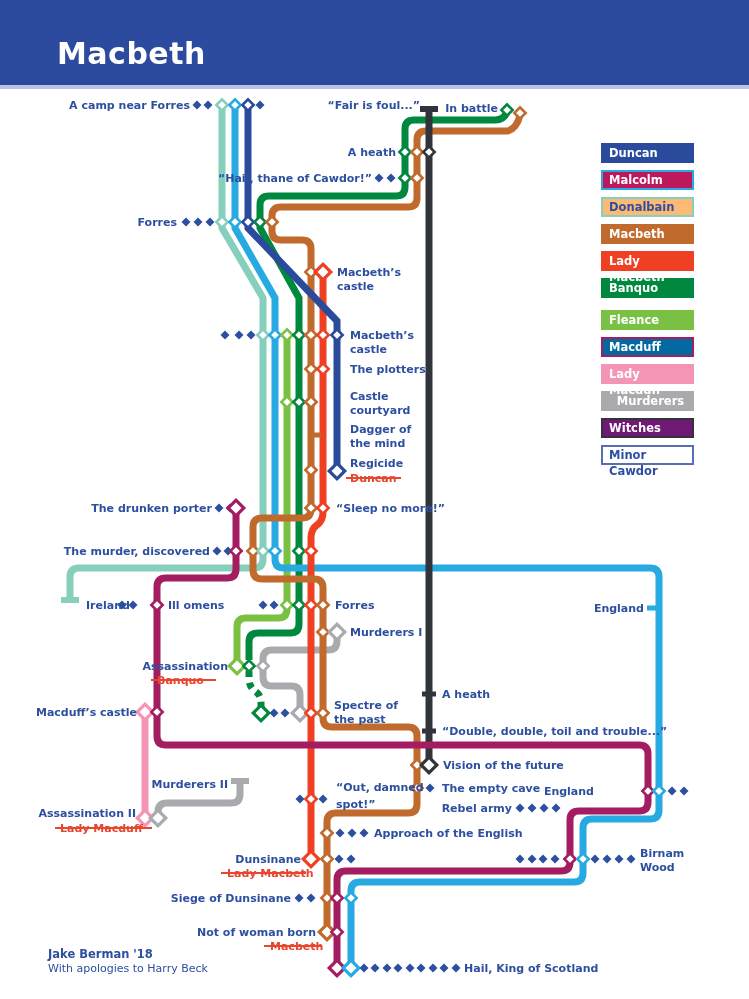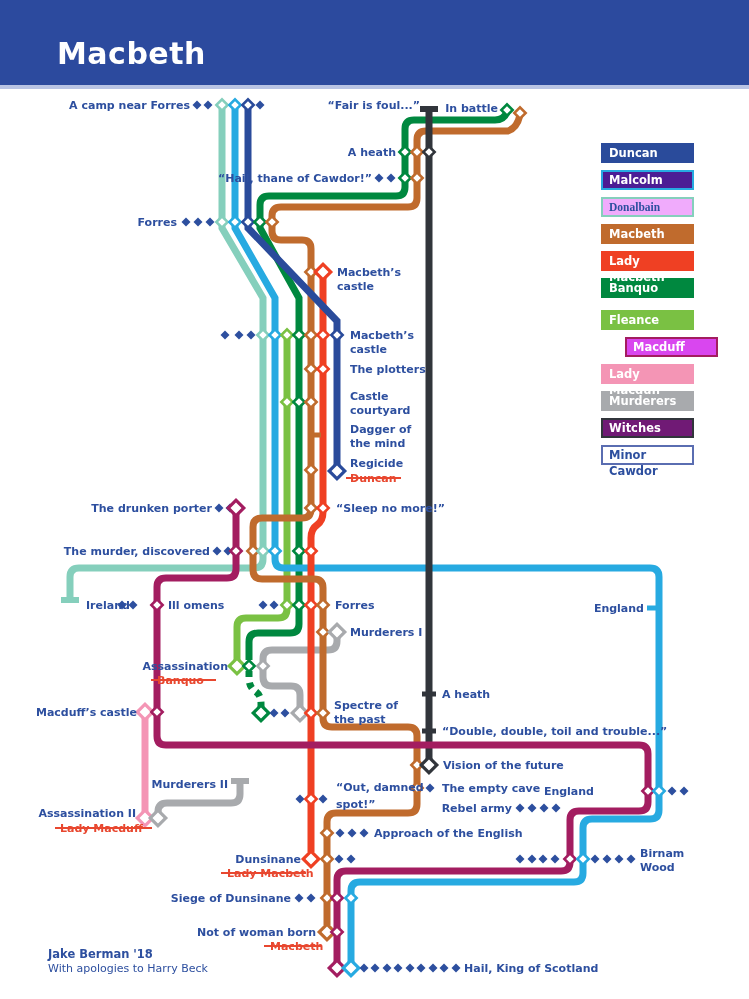--- a/index.html
+++ b/index.html
@@ -293,24 +293,24 @@
   </g>
 
   <g>
     <text class="lbl credit-bold" x="48" y="958">Jake Berman '18</text>
     <text class="lbl" x="48" y="972" style="font-weight:normal">With apologies to Harry Beck</text>
   </g>
 </svg>
 
 <div class="legend">
   <div class="legend-item" style="background: rgb(42, 75, 155); color: rgb(255, 255, 255); border-color: rgb(42, 75, 155);">Duncan</div>
-  <div class="legend-item" style="background: #4c1d95; color: rgb(255, 255, 255); border-color: rgb(39, 170, 225);">Malcolm</div>
-  <div class="legend-item" style="background: #f0abfc; color: rgb(45, 79, 159); border-color: rgb(133, 207, 188); font-family: Liberation Serif, serif;">Donalbain</div>
+  <div class="legend-item" style="background: #be185d; color: rgb(255, 255, 255); border-color: rgb(39, 170, 225);">Malcolm</div>
+  <div class="legend-item" style="background: #fdba74; color: rgb(45, 79, 159); border-color: rgb(133, 207, 188);">Donalbain</div>
   <div class="legend-item" style="background: rgb(192, 107, 45); color: rgb(255, 255, 255); border-color: rgb(192, 107, 45);">Macbeth</div>
   <div class="legend-item" style="background: rgb(239, 64, 35); color: rgb(255, 255, 255); border-color: rgb(239, 64, 35);">Lady Macbeth</div>
   <div class="legend-item" style="background: rgb(0, 136, 63); color: rgb(255, 255, 255); border-color: rgb(0, 136, 63);">Banquo</div>
   <div class="legend-item" style="background: rgb(122, 193, 67); color: rgb(255, 255, 255); border-color: rgb(122, 193, 67); margin-top: 12px;">Fleance</div>
-  <div class="legend-item" style="background: #d946ef; color: rgb(255, 255, 255); border-color: rgb(163, 29, 96); margin-left: 24px;">Macduff</div>
+  <div class="legend-item" style="background: #0369a1; color: rgb(255, 255, 255); border-color: rgb(163, 29, 96);">Macduff</div>
   <div class="legend-item" style="background: rgb(244, 149, 181); color: rgb(255, 255, 255); border-color: rgb(244, 149, 181);">Lady Macduff</div>
-  <div class="legend-item" style="background: rgb(168, 170, 173); color: rgb(255, 255, 255); border-color: rgb(168, 170, 173);">Murderers</div>
+  <div class="legend-item" style="background: rgb(168, 170, 173); color: rgb(255, 255, 255); border-color: rgb(168, 170, 173); text-align: center;">Murderers</div>
   <div class="legend-item" style="background: #701a75; color: rgb(255, 255, 255); border-color: rgb(49, 53, 59);">Witches</div>
   <div class="legend-item" style="background: rgb(255, 255, 255); color: rgb(45, 79, 159); border-color: rgb(90, 109, 177);">Minor Cawdor</div>
 </div>
 
 </body></html>

